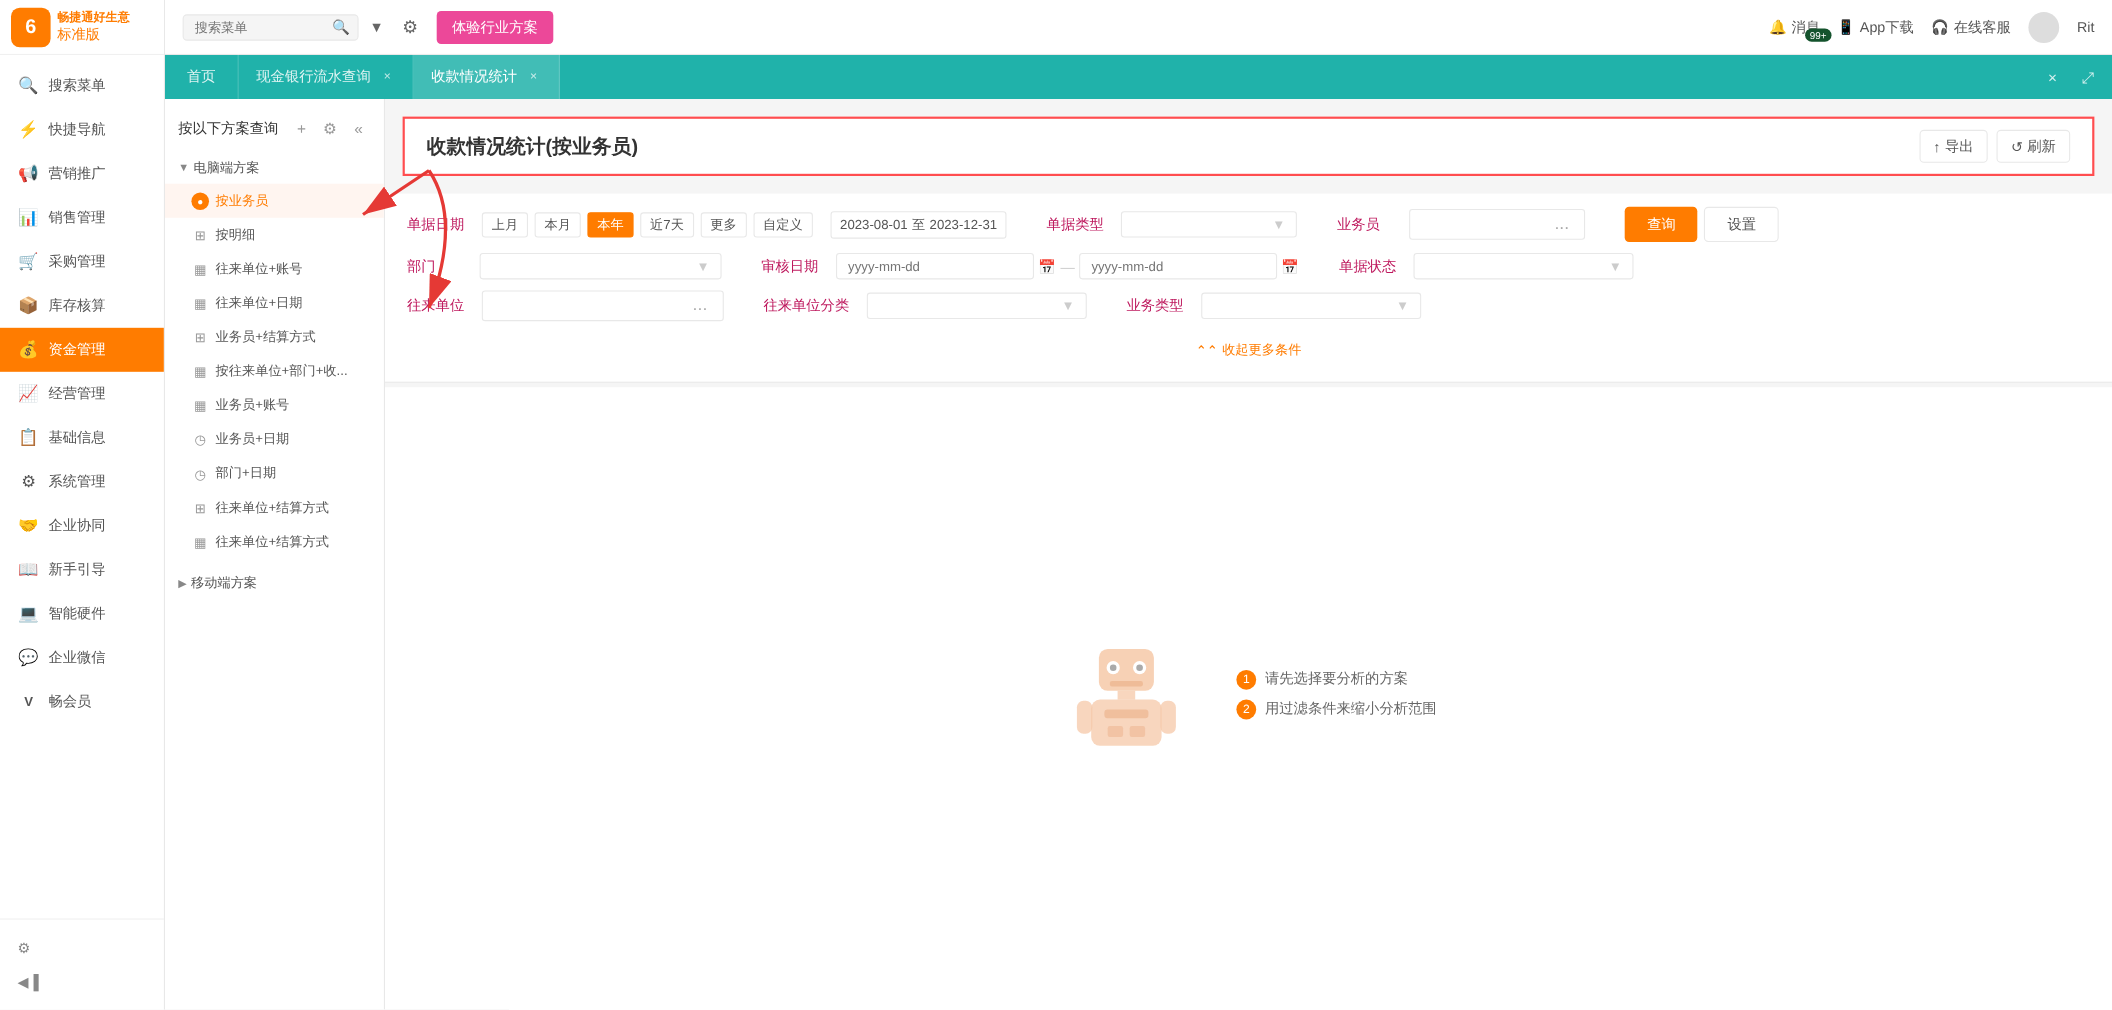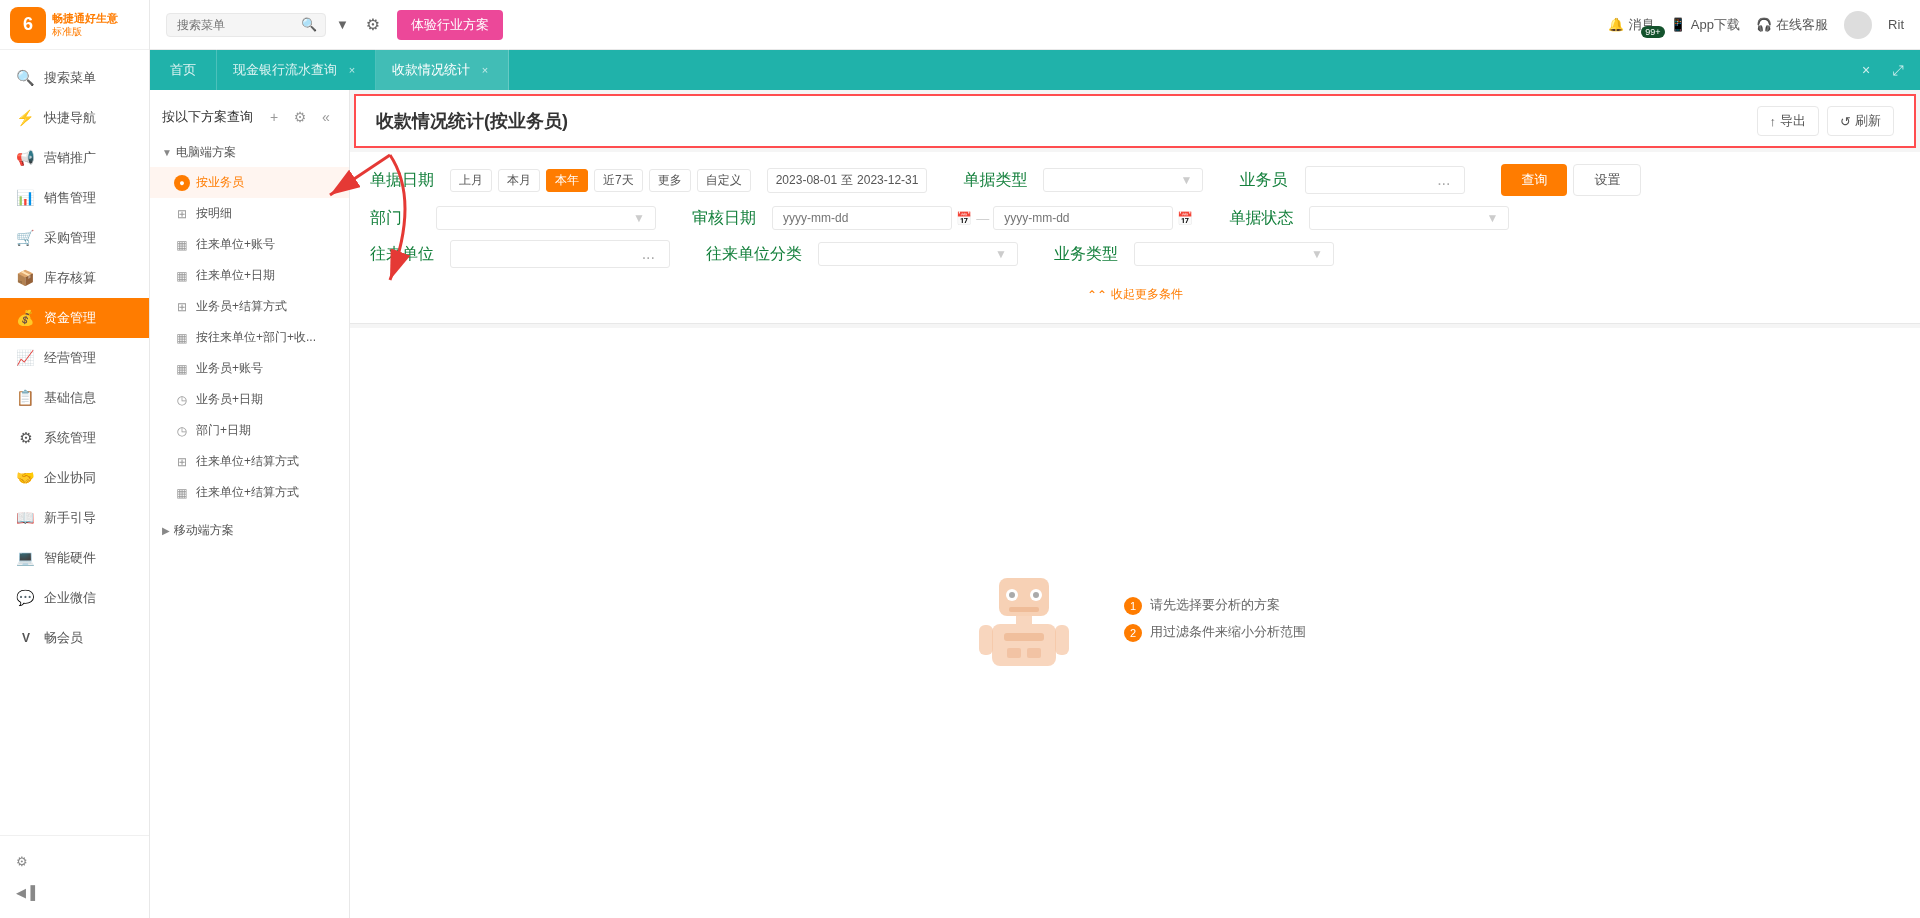--- a/index.html
+++ b/index.html
@@ -6,21 +6,21 @@
     body { font-family: 'Microsoft YaHei', Arial, sans-serif; font-size: 13px; background: #f5f5f5; color: #333; overflow: hidden; height: 918px; }
 
     
     .app-container { display: flex; height: 918px; }
 
     
     .sidebar { width: 150px; background: #fff; border-right: 1px solid #e8e8e8; display: flex; flex-direction: column; flex-shrink: 0; }
     .sidebar-logo { height: 50px; background: #fff; display: flex; align-items: center; padding: 0 10px; border-bottom: 1px solid #f0f0f0; }
     .logo-icon { width: 36px; height: 36px; background: #ff7c00; border-radius: 8px; display: flex; align-items: center; justify-content: center; color: white; font-weight: bold; font-size: 18px; }
     .logo-text { margin-left: 6px; font-size: 11px; color: #666; line-height: 1.3; }
-    .logo-badge { font-size: 10px; color: #ff7c00; }
+    .logo-badge { font-size: 13px; color: #ff7c00; }
 
     .sidebar-menu { flex: 1; overflow-y: auto; padding: 8px 0; }
     .sidebar-item { display: flex; align-items: center; padding: 10px 16px; cursor: pointer; color: #555; font-size: 13px; }
     .sidebar-item.active { background: #ff7c00; color: white; border-radius: 0; }
     .sidebar-item .icon { width: 20px; height: 20px; margin-right: 8px; display: flex; align-items: center; justify-content: center; font-size: 15px; }
 
     .sidebar-bottom { padding: 10px 0; border-top: 1px solid #f0f0f0; }
     .sidebar-bottom-item { display: flex; align-items: center; padding: 8px 16px; cursor: pointer; color: #888; font-size: 13px; }
 
     
@@ -73,21 +73,21 @@
     
     .page-title-bar { background: #fff; padding: 10px 20px; display: flex; align-items: center; justify-content: space-between; border-bottom: 1px solid #e8e8e8; border: 2px solid #ff4d4f; margin: 0; }
     .page-title { font-size: 18px; font-weight: bold; color: #333; }
     .page-title-actions { display: flex; gap: 8px; }
     .action-btn { display: flex; align-items: center; gap: 4px; padding: 5px 12px; border: 1px solid #e8e8e8; background: white; border-radius: 4px; cursor: pointer; font-size: 13px; color: #555; }
 
     
     .search-area { background: #fff; padding: 12px 20px; border-bottom: 1px solid #e8e8e8; }
     .filter-row { display: flex; align-items: center; gap: 16px; margin-bottom: 10px; }
     .filter-row:last-child { margin-bottom: 0; }
-    .filter-label { color: #15803d; font-size: 16px; white-space: nowrap; min-width: 50px; }
+    .filter-label { color: #be185d; font-size: 13px; white-space: nowrap; min-width: 50px; }
     .filter-date-group { display: flex; align-items: flex-start; gap: 6px; }
     .date-quick-btn { padding: 2px 8px; border: 1px solid #e8e8e8; border-radius: 3px; cursor: pointer; font-size: 12px; color: #555; background: white; }
     .date-quick-btn.active { background: #ff7c00; color: white; border-color: #ff7c00; }
     .date-range { display: flex; align-items: center; gap: 4px; font-size: 12px; color: #555; border: 1px solid #e8e8e8; padding: 3px 8px; border-radius: 3px; }
     .filter-select { display: flex; align-items: center; gap: 4px; border: 1px solid #e8e8e8; padding: 4px 10px; border-radius: 3px; min-width: 180px; cursor: pointer; background: white; font-size: 12px; color: #555; }
     .filter-select .arrow { color: #ccc; margin-left: auto; }
     .filter-input { border: 1px solid #e8e8e8; padding: 4px 10px; border-radius: 3px; min-width: 180px; font-size: 12px; color: #bbb; background: white; }
     .filter-dots { color: #aaa; cursor: pointer; padding: 0 4px; font-size: 16px; }
 
     .collapse-btn { display: flex; align-items: center; gap: 4px; color: #ff7c00; font-size: 12px; cursor: pointer; justify-content: center; padding: 8px; }
@@ -318,21 +318,21 @@
         <div class="tree-section">
           <div class="tree-section-label">
             <span class="arrow">▶</span>
             <span>移动端方案</span>
           </div>
         </div>
       </div>
 
       <div class="right-content">
 
-        <div class="page-title-bar" style="border: 2px solid #ff4d4f; margin: 4px;">
+        <div class="page-title-bar" style="border: 2px solid #ff4d4f; margin: 16px;">
           <div class="page-title">收款情况统计(按业务员)</div>
           <div class="page-title-actions">
             <div class="action-btn">
               <span>↑</span>
               <span>导出</span>
             </div>
             <div class="action-btn">
               <span>↺</span>
               <span>刷新</span>
             </div>

